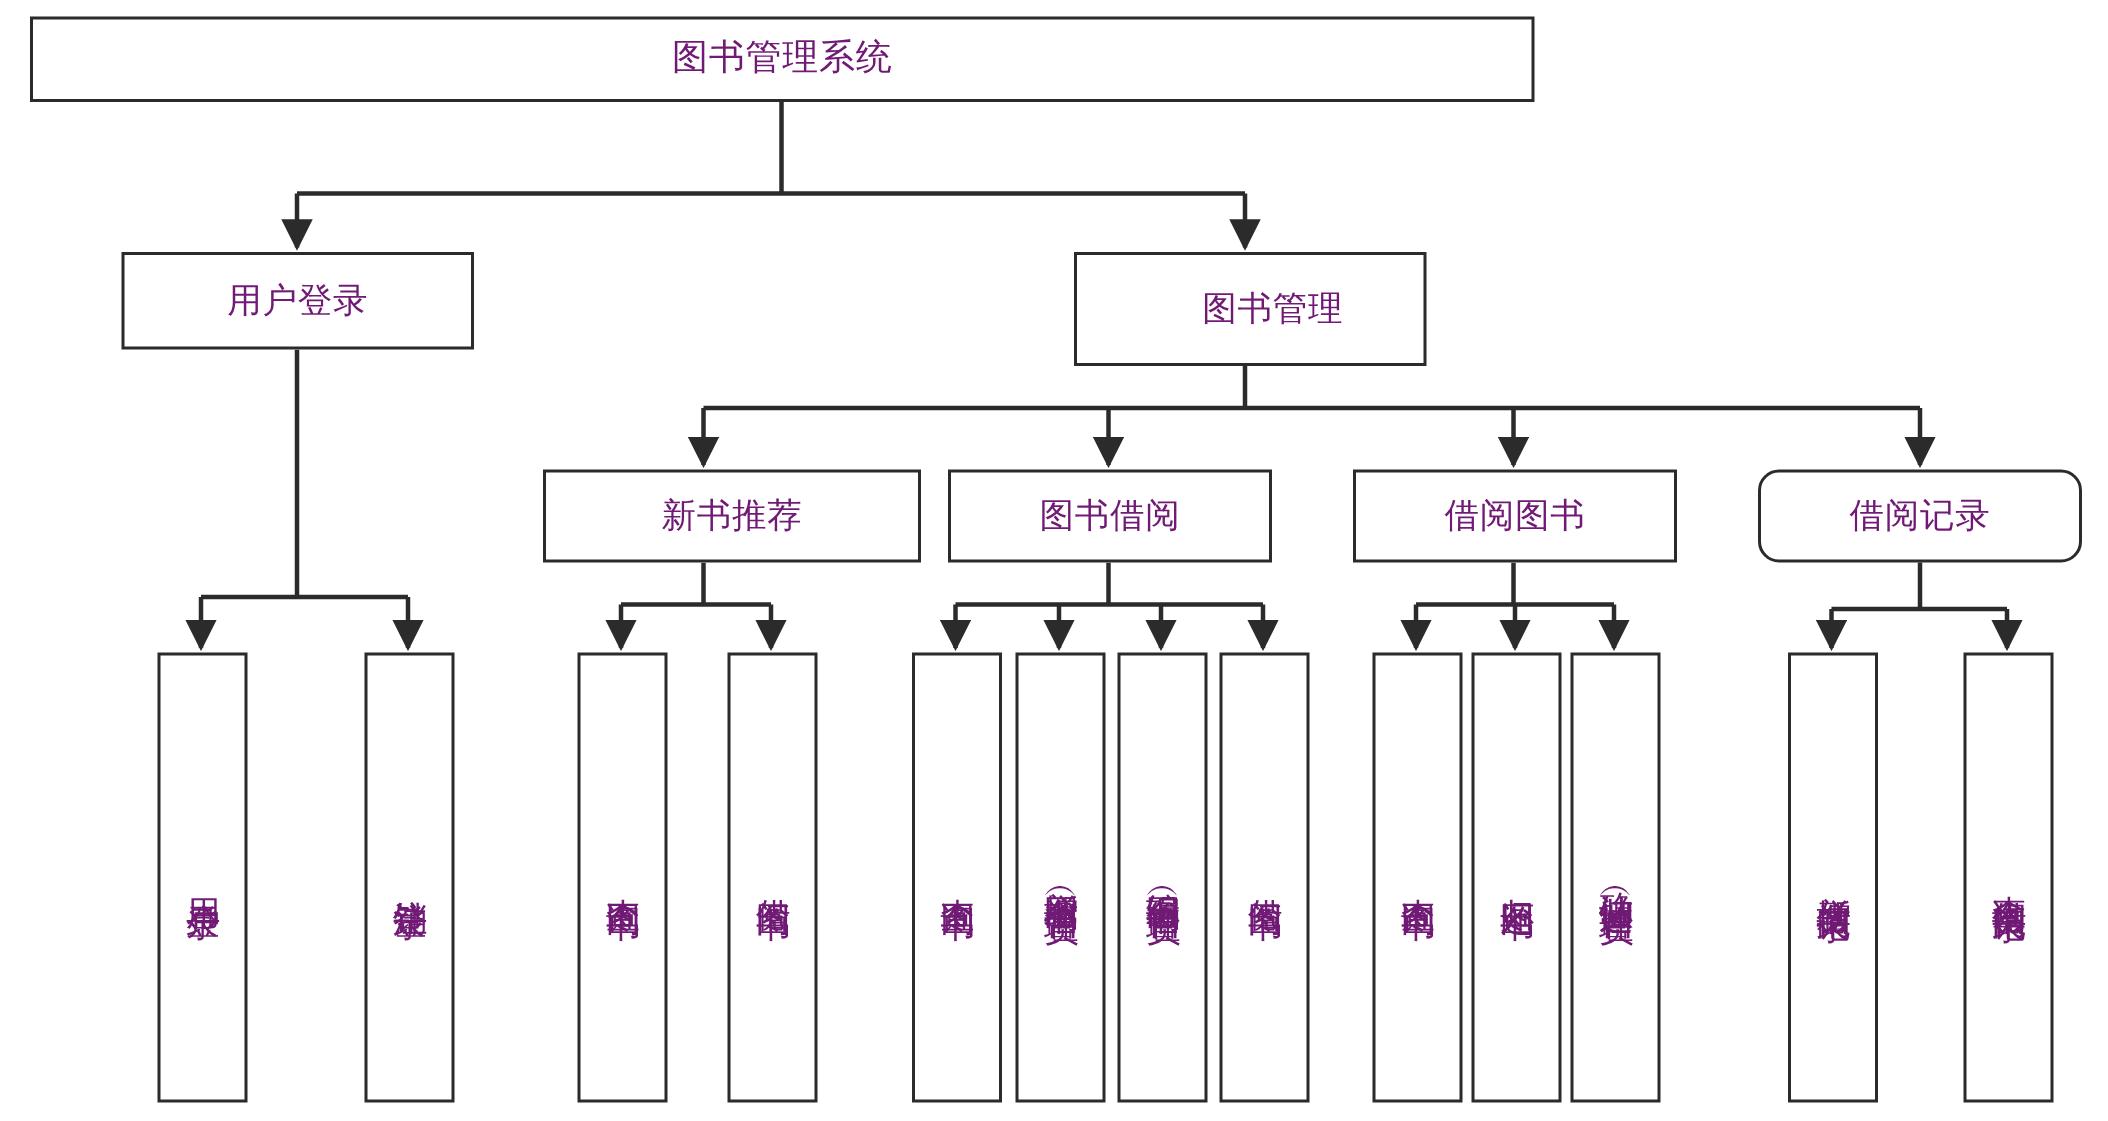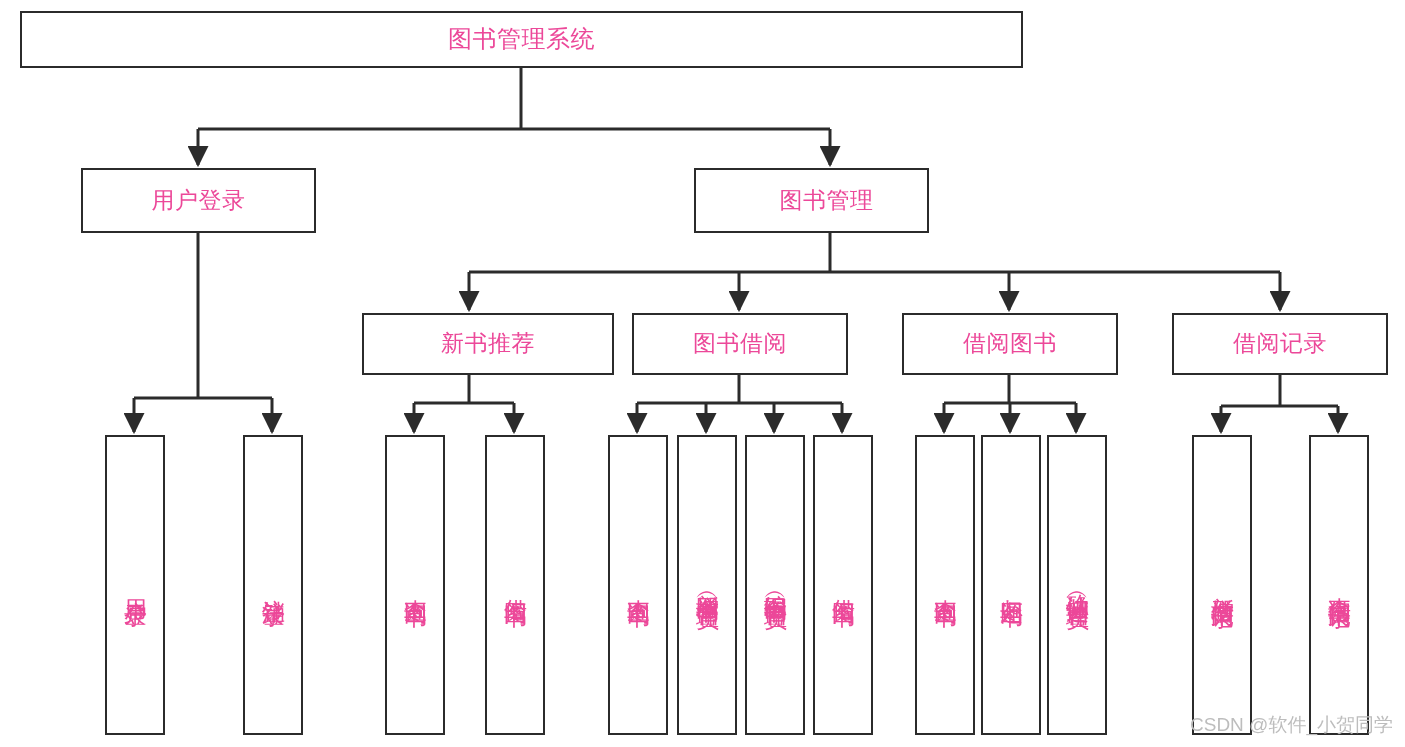--- a/index.html
+++ b/index.html
@@ -34,21 +34,21 @@
     border: 2px solid #2b2b2b;
     display: flex;
     align-items: center;
     justify-content: center;
     z-index: 2;
   }
   .node .label {
     display: block;
     text-align: right;
     line-height: 1.12;
-    color: #ec4899;
+    color: #701a75;
     letter-spacing: 0.5px;
   }
   
   .node.horiz .label {
     writing-mode: horizontal-tb;
     font-size: 23px;
   }
   .node.root .label {
     font-size: 24px;
   }
@@ -132,34 +132,34 @@
     </g>
   </svg>
 
   <div class="node horiz root" style="left:20px; top:11px; width:1003px; height:57px;">
     <span class="label">图书管理系统</span>
   </div>
 
   <div class="node horiz" style="left:81px; top:168px; width:235px; height:65px;">
     <span class="label">用户登录</span>
   </div>
-  <div class="node horiz" style="left:694px; top:168px; width:235px; height:65px;padding-left:30px;">
+  <div class="node horiz" style="left:716px; top:168px; width:235px; height:76px;padding-left:30px;">
     <span class="label">图书管理</span>
   </div>
 
   <div class="node horiz" style="left:362px; top:313px; width:252px; height:62px;">
     <span class="label">新书推荐</span>
   </div>
   <div class="node horiz" style="left:632px; top:313px; width:216px; height:62px;">
     <span class="label">图书借阅</span>
   </div>
   <div class="node horiz" style="left:902px; top:313px; width:216px; height:62px;">
     <span class="label">借阅图书</span>
   </div>
-  <div class="node horiz" style="left:1172px; top:313px; width:216px; height:62px;">
+  <div class="node horiz" style="left:1172px; top:313px; width:216px; height:62px;border-radius:14px;">
     <span class="label">借阅记录</span>
   </div>
 
   <div class="node vert" style="left:105px; top:435px; width:60px; height:300px;">
     <span class="label">用户登录</span>
   </div>
   <div class="node vert" style="left:243px; top:435px; width:60px; height:300px;">
     <span class="label">注销登录</span>
   </div>
 
@@ -193,15 +193,14 @@
     <span class="label">确认归还（管理员）</span>
   </div>
 
   <div class="node vert" style="left:1192px; top:435px; width:60px; height:300px;">
     <span class="label">新增借阅记录</span>
   </div>
   <div class="node vert" style="left:1309px; top:435px; width:60px; height:300px;">
     <span class="label">查询借阅记录</span>
   </div>
 
-  <div class="watermark">CSDN @软件_小贺同学</div>
 
 </div>
 
 </body></html>

